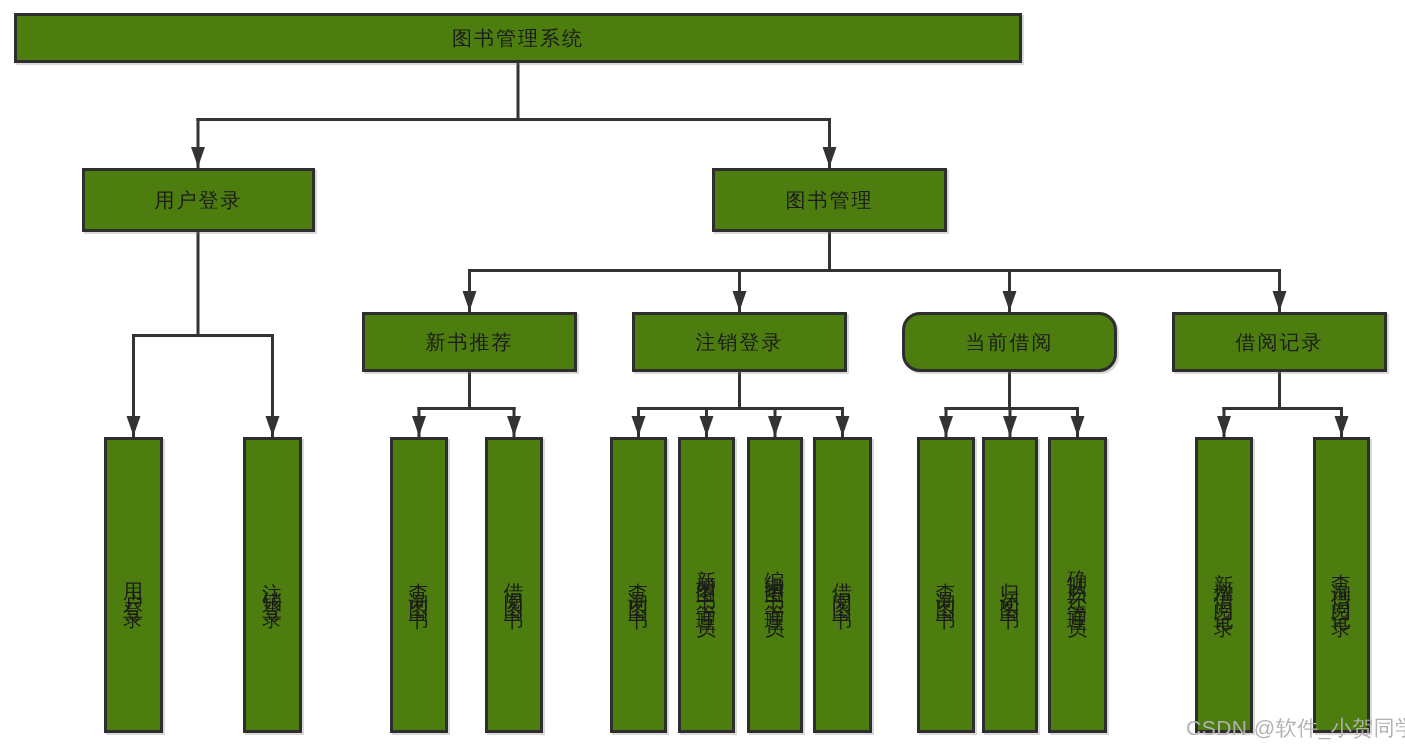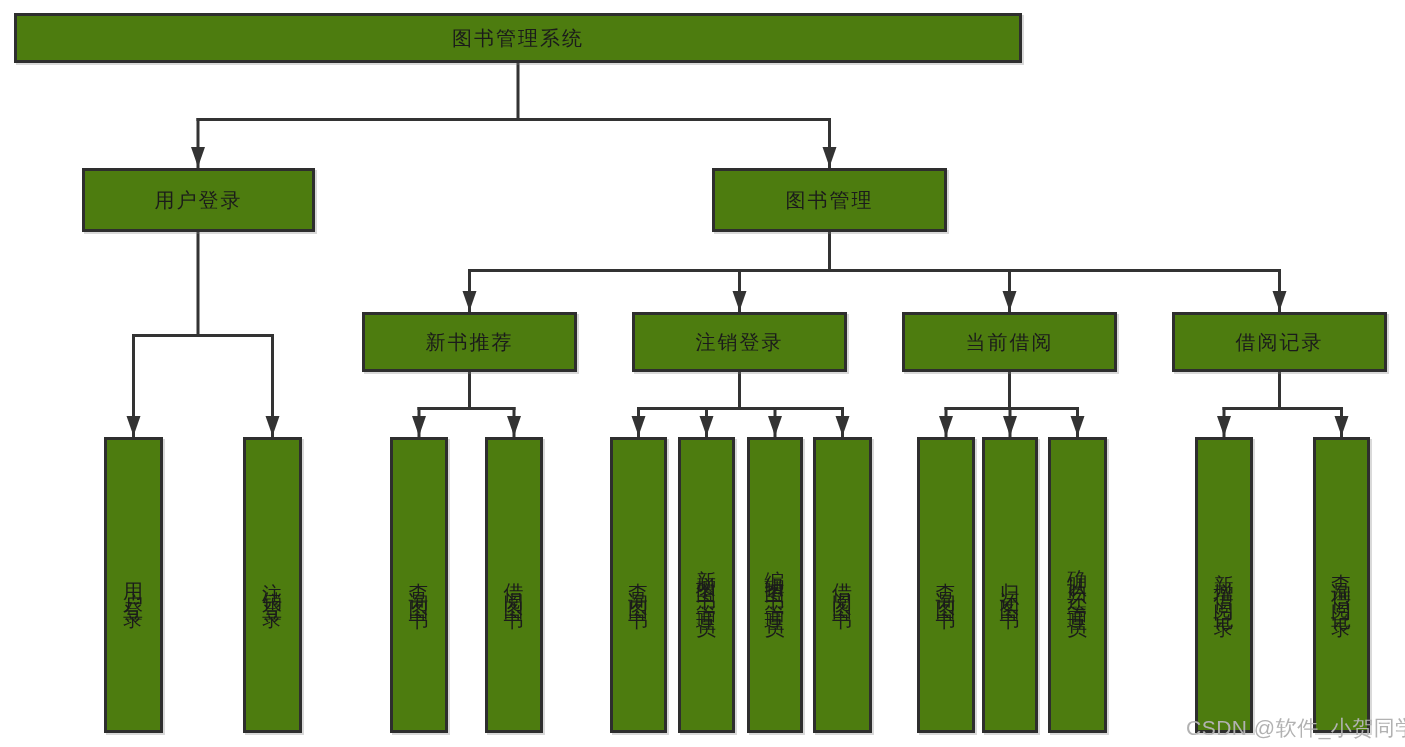--- a/index.html
+++ b/index.html
@@ -116,21 +116,21 @@
   <div class="node" style="left:362px; top:312px; width:215px; height:60px;">
     <span class="lbl">新书推荐</span>
   </div>
 
   <div class="node" style="left:712px; top:168px; width:235px; height:64px;">
     <span class="lbl">图书管理</span>
   </div>
   <div class="node" style="left:632px; top:312px; width:215px; height:60px;">
     <span class="lbl">注销登录</span>
   </div>
-  <div class="node" style="left:902px; top:312px; width:215px; height:60px;">
+  <div class="node" style="left:902px; top:312px; width:215px; height:60px;border-radius:18px;">
     <span class="lbl">当前借阅</span>
   </div>
   <div class="node" style="left:1172px; top:312px; width:215px; height:60px;">
     <span class="lbl">借阅记录</span>
   </div>
 
   <div class="node vnode" style="left:104px; top:437px; width:59px; height:296px;">
     <span class="lbl">用户登录</span>
   </div>
   <div class="node vnode" style="left:243px; top:437px; width:59px; height:296px;">

